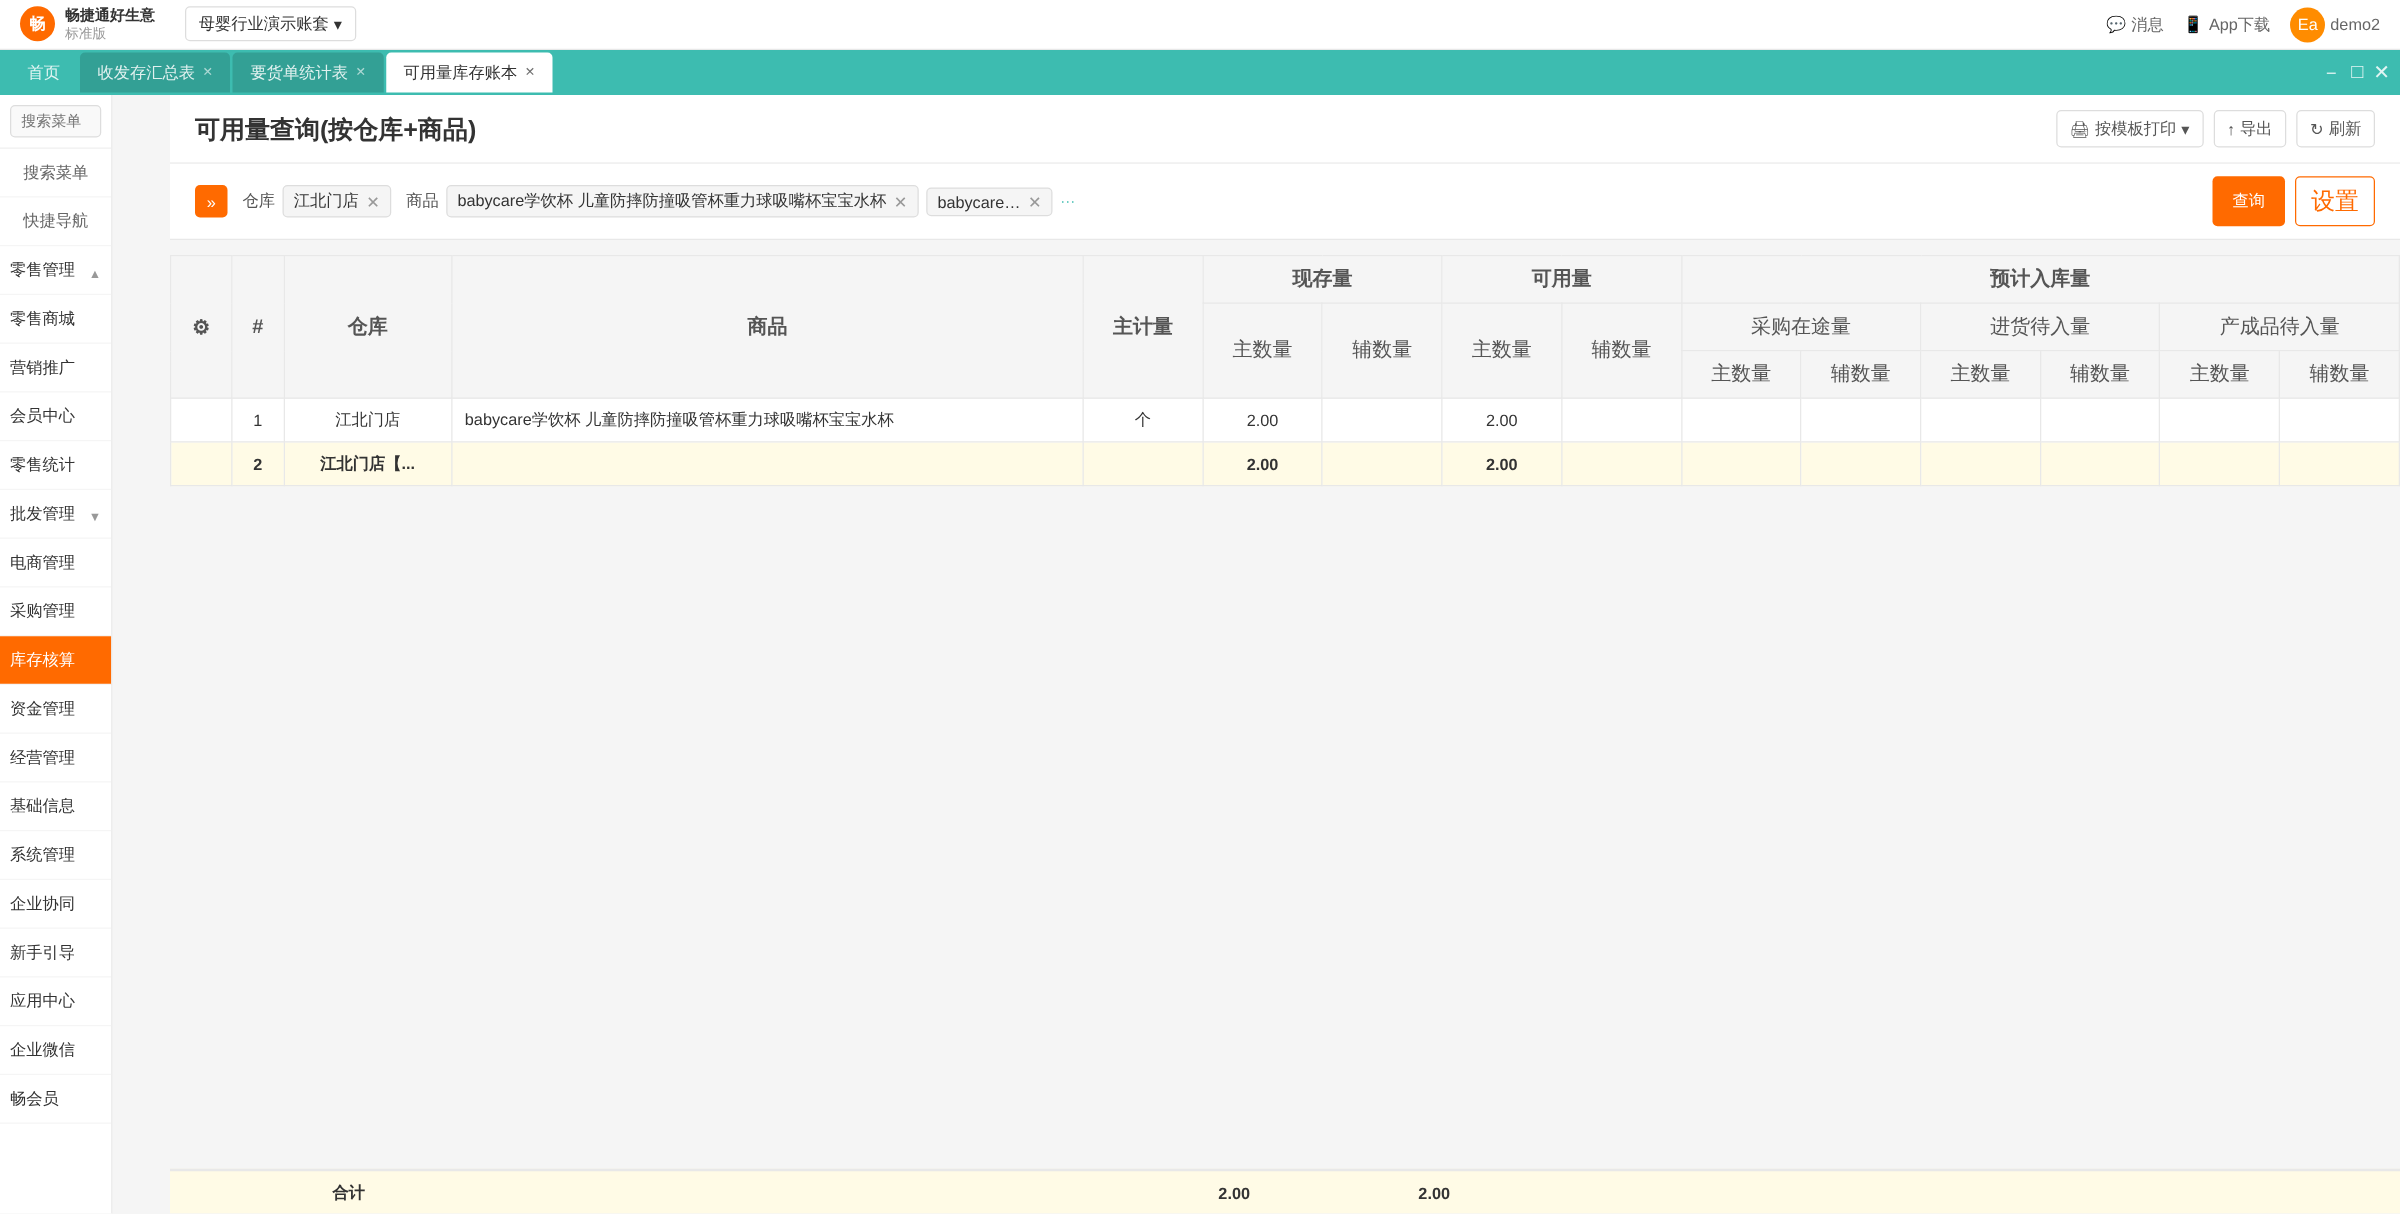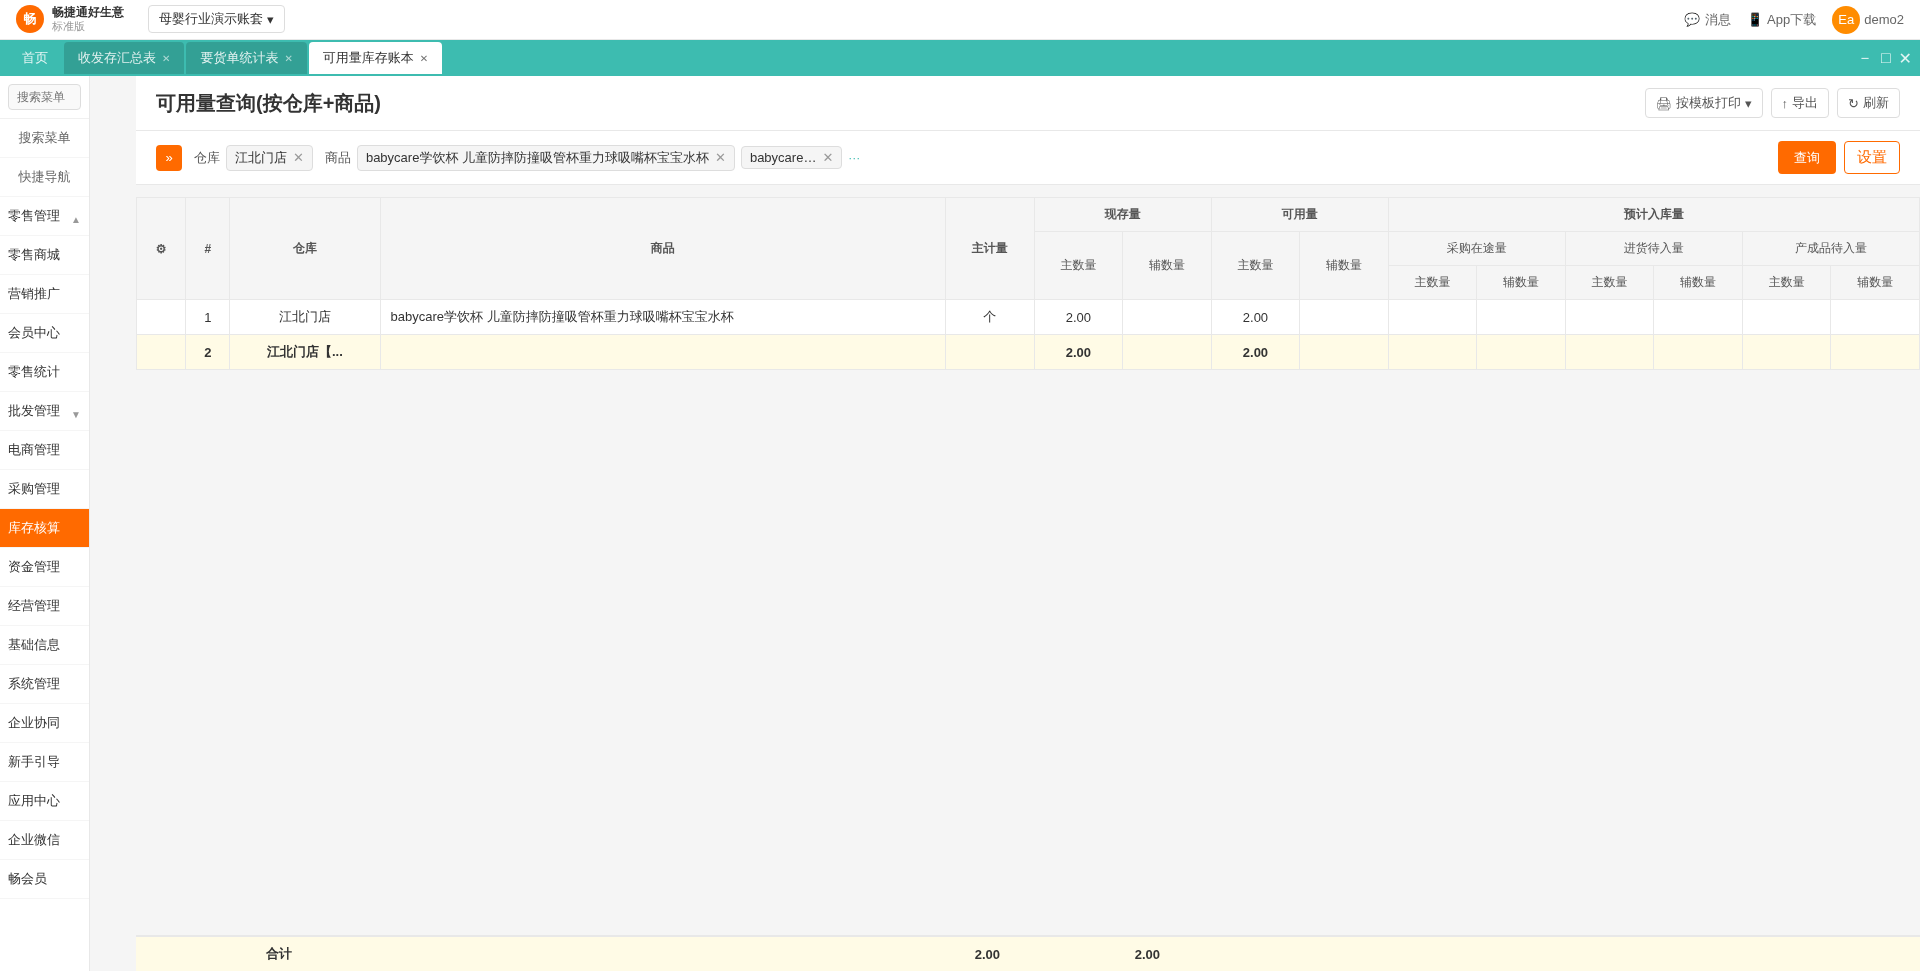--- a/index.html
+++ b/index.html
@@ -180,21 +180,21 @@
       cursor: pointer;
       font-size: 13px;
     }
     .btn-settings {
       padding: 6px 12px;
       background: #fff;
       color: #ff6a00;
       border: 1px solid #ff6a00;
       border-radius: 4px;
       cursor: pointer;
-      font-size: 15px;
+      font-size: 19px;
     }
 
     
     .table-area {
       flex: 1;
       overflow: auto;
       padding: 0 0 40px 0;
       position: relative;
     }
     table {
@@ -203,21 +203,21 @@
       background: #fff;
       margin-top: 12px;
     }
     thead tr th {
       background: #f5f5f5;
       border: 1px solid #e8e8e8;
       padding: 8px 10px;
       text-align: center;
       color: #555;
       font-weight: normal;
-      font-size: 12px;
+      font-size: 16px;
       white-space: nowrap;
     }
     thead tr.th-top th { font-weight: bold; }
     tbody tr td {
       border: 1px solid #e8e8e8;
       padding: 8px 10px;
       text-align: center;
       color: #333;
       font-size: 13px;
     }

